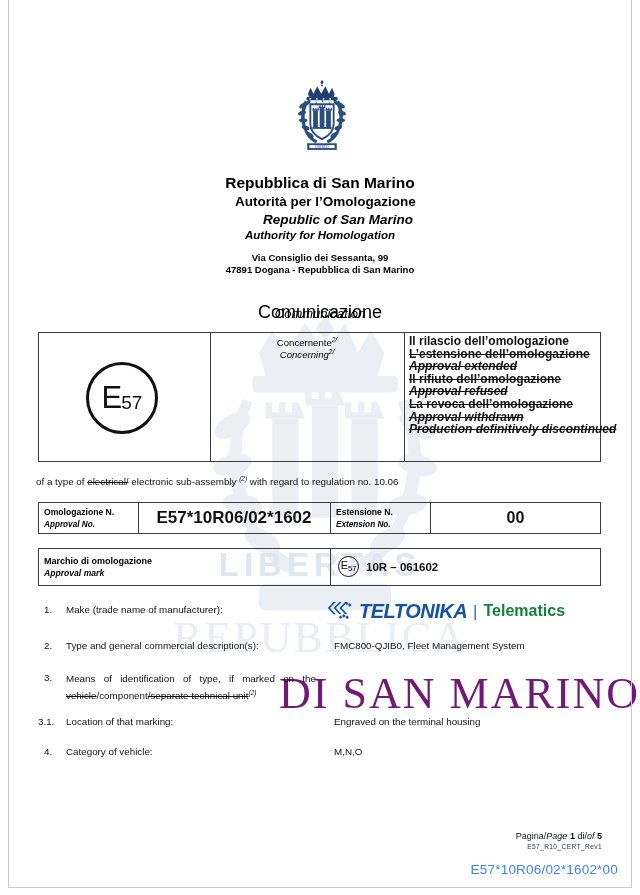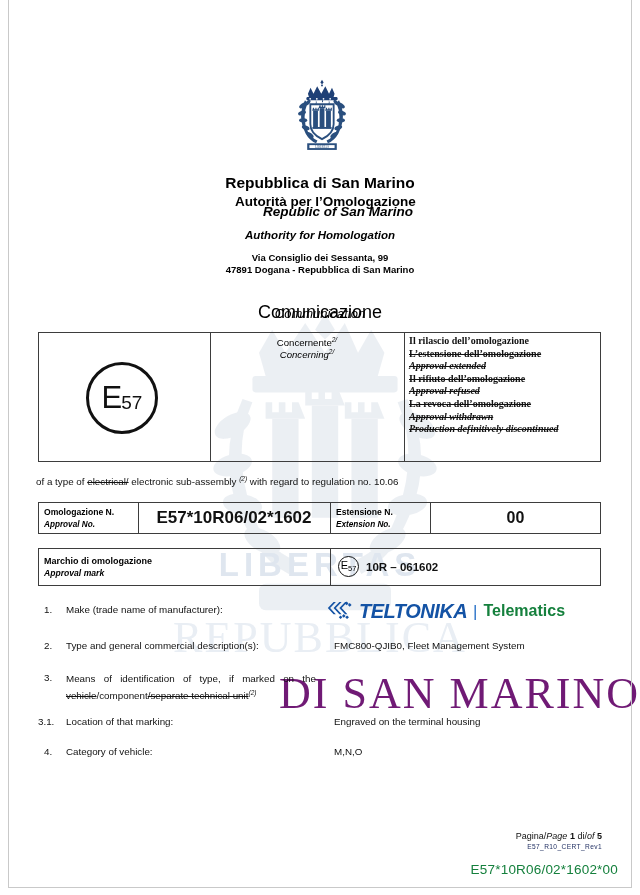--- a/index.html
+++ b/index.html
@@ -98,21 +98,21 @@
     height: 78px;
   }
   .hdr {
     position: absolute;
     left: 0; right: 0;
     text-align: center;
     color: #000;
   }
   #hdr-l1 { top: 174px; font-size: 15.5px; font-weight: bold; }
   #hdr-l2 { top: 194px; font-size: 13.5px; font-weight: bold; padding-left: 11px; }
-  #hdr-l3 { top: 204px; font-size: 13.5px; font-weight: bold; font-style: italic; padding-left: 36px; }
+  #hdr-l3 { top: 212px; font-size: 13.5px; font-weight: bold; font-style: italic; padding-left: 36px; }
   #hdr-l4 { top: 229px; font-size: 11.5px; font-weight: bold; font-style: italic; }
   #addr1  { top: 252px; font-size: 9.5px; font-weight: bold; }
   #addr2  { top: 264px; font-size: 9.5px; font-weight: bold; }
   #com-it { top: 302px; font-size: 18px; }
   #com-en { top: 306px; font-size: 13px; font-style: italic; }
 
   
   #mainbox {
     position: absolute;
     left: 38px;
@@ -162,25 +162,24 @@
   #concerning .c-en { font-size: 9.6px; font-style: italic; }
   .sup { font-size: 6.5px; vertical-align: super; font-style: italic; }
 
   #approvals {
     position: absolute;
     left: 409px;
     top: 335px;
     width: 190px;
   }
   #approvals .ap {
-    font-size: 10px;
+    font-size: 12px;
     line-height: 12.6px;
     white-space: nowrap;
     color: #111;
-    font-family: Liberation Serif, serif;
   }
   #approvals .it-b { font-weight: bold; }
   #approvals .en-i { font-style: italic; font-weight: bold; }
   #approvals .struck { text-decoration: line-through; text-decoration-thickness: 1px; }
 
   
   #typeline {
     position: absolute;
     left: 36px;
     top: 475px;
@@ -320,21 +319,21 @@
     font-family: "Liberation Sans", sans-serif;
     color: #1b2a5e;
     letter-spacing: 0.4px;
   }
   #foot-code {
     position: absolute;
     left: 0; right: 22px;
     top: 862px;
     text-align: right;
     font-size: 13.5px;
-    color: #15803d;
+    color: #3b82f6;
     letter-spacing: 0.2px;
   }
 </style>
 </head>
 <body>
 
 <div id="page">
 
   <div class="wm-layer">
     <svg class="wm-crest" viewBox="0 0 100 100">

